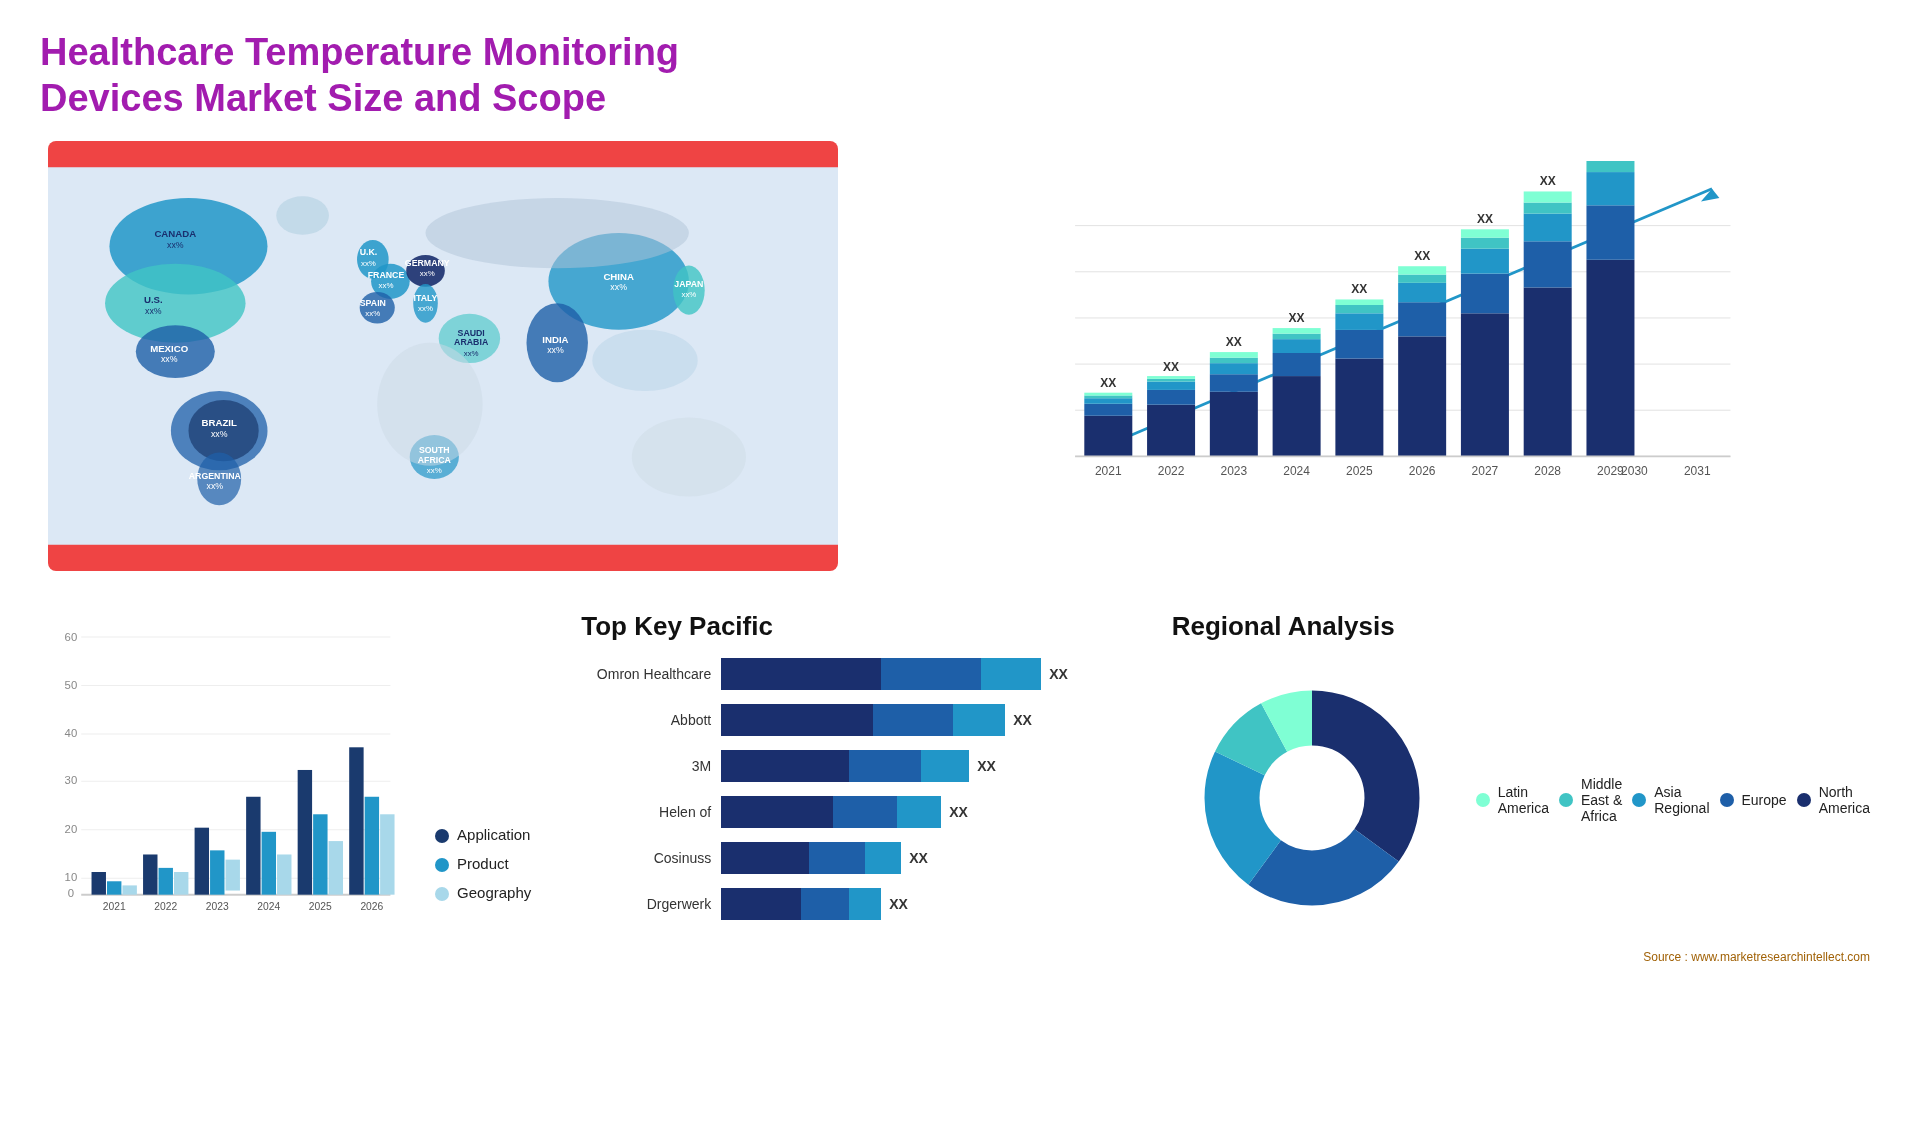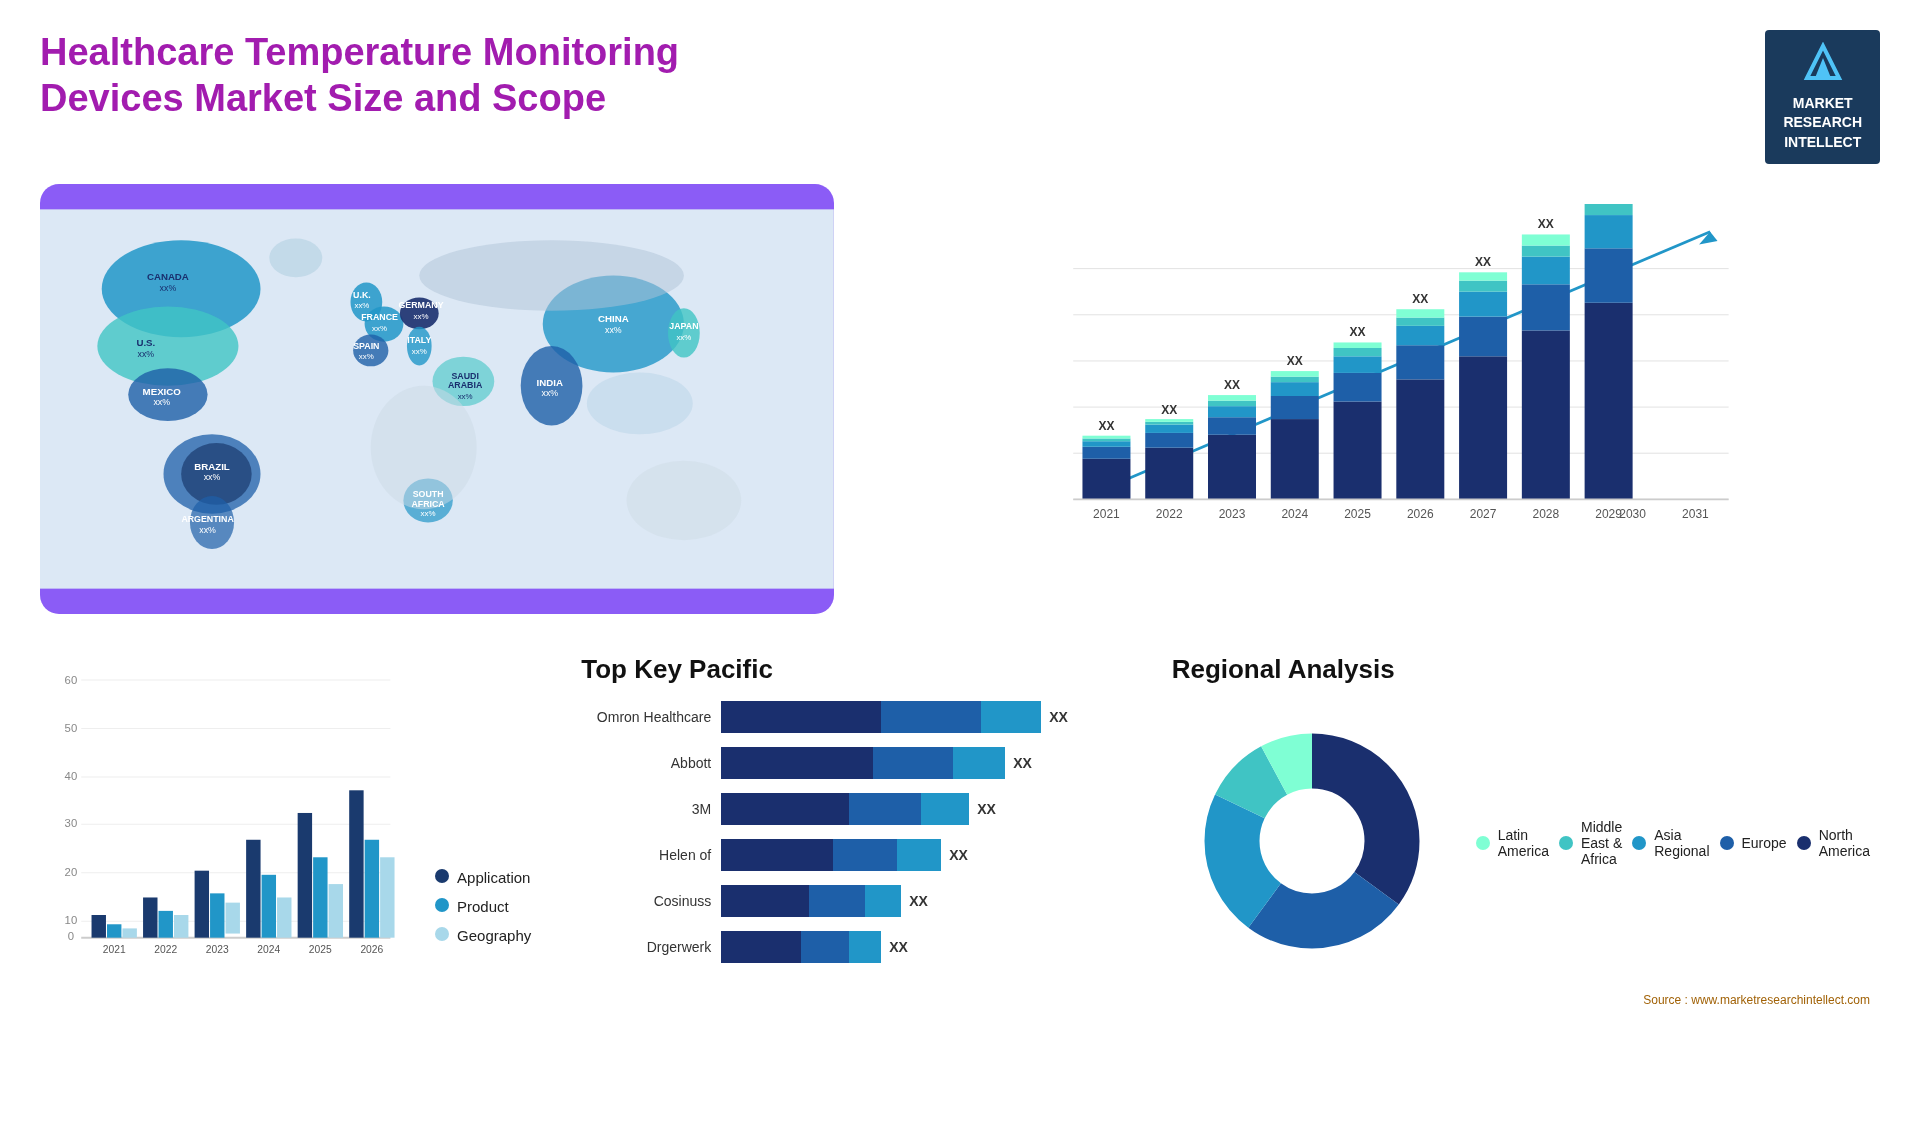--- a/index.html
+++ b/index.html
@@ -52,23 +52,24 @@
       display: flex;
       gap: 30px;
       margin-bottom: 30px;
       height: 430px;
     }
 
     
     .map-section {
       flex: 1.2;
       position: relative;
-      background: #8b5cf6;
-      border-radius: 19px;
+      background: #ef4444;
+      border-radius: 8px;
       overflow: hidden;
+      margin-left: 8px;
     }
     .map-svg {
       width: 100%;
       height: 100%;
     }
 
     
     .bar-chart-section {
       flex: 1.4;
       position: relative;
@@ -106,21 +107,21 @@
     }
     .seg-legend {
       display: flex;
       flex-direction: column;
       justify-content: center;
       gap: 12px;
       padding-bottom: 30px;
     }
     .legend-item {
       display: flex;
-      align-items: flex-start;
+      align-items: flex-end;
       gap: 8px;
       font-size: 15px;
     }
     .legend-dot {
       width: 14px;
       height: 14px;
       border-radius: 50%;
     }
 
     
@@ -198,31 +199,20 @@
       color: #a16207;
       text-align: right;
       margin-top: 8px;
     }
   </style>
 </head>
 <body>
 
 <div class="header">
   <h1 class="main-title">Healthcare Temperature Monitoring Devices Market Size and Scope</h1>
-  <div class="logo-area">
-    <div class="logo-box">
-      <svg class="logo-icon" viewBox="0 0 60 50">
-        <polygon points="10,45 30,5 50,45" fill="none" stroke="#4fc3f7" stroke-width="5"></polygon>
-        <polygon points="20,45 30,20 40,45" fill="#4fc3f7"></polygon>
-      </svg>
-      <div>MARKET</div>
-      <div>RESEARCH</div>
-      <div>INTELLECT</div>
-    </div>
-  </div>
 </div>
 
 <div class="top-row">
 
   <div class="map-section">
     <svg viewBox="0 0 900 430" class="map-svg">
 
       <rect width="900" height="430" fill="#dce8f5"></rect>
 
       <ellipse cx="160" cy="90" rx="90" ry="55" fill="#2196c8" opacity="0.85"></ellipse>

